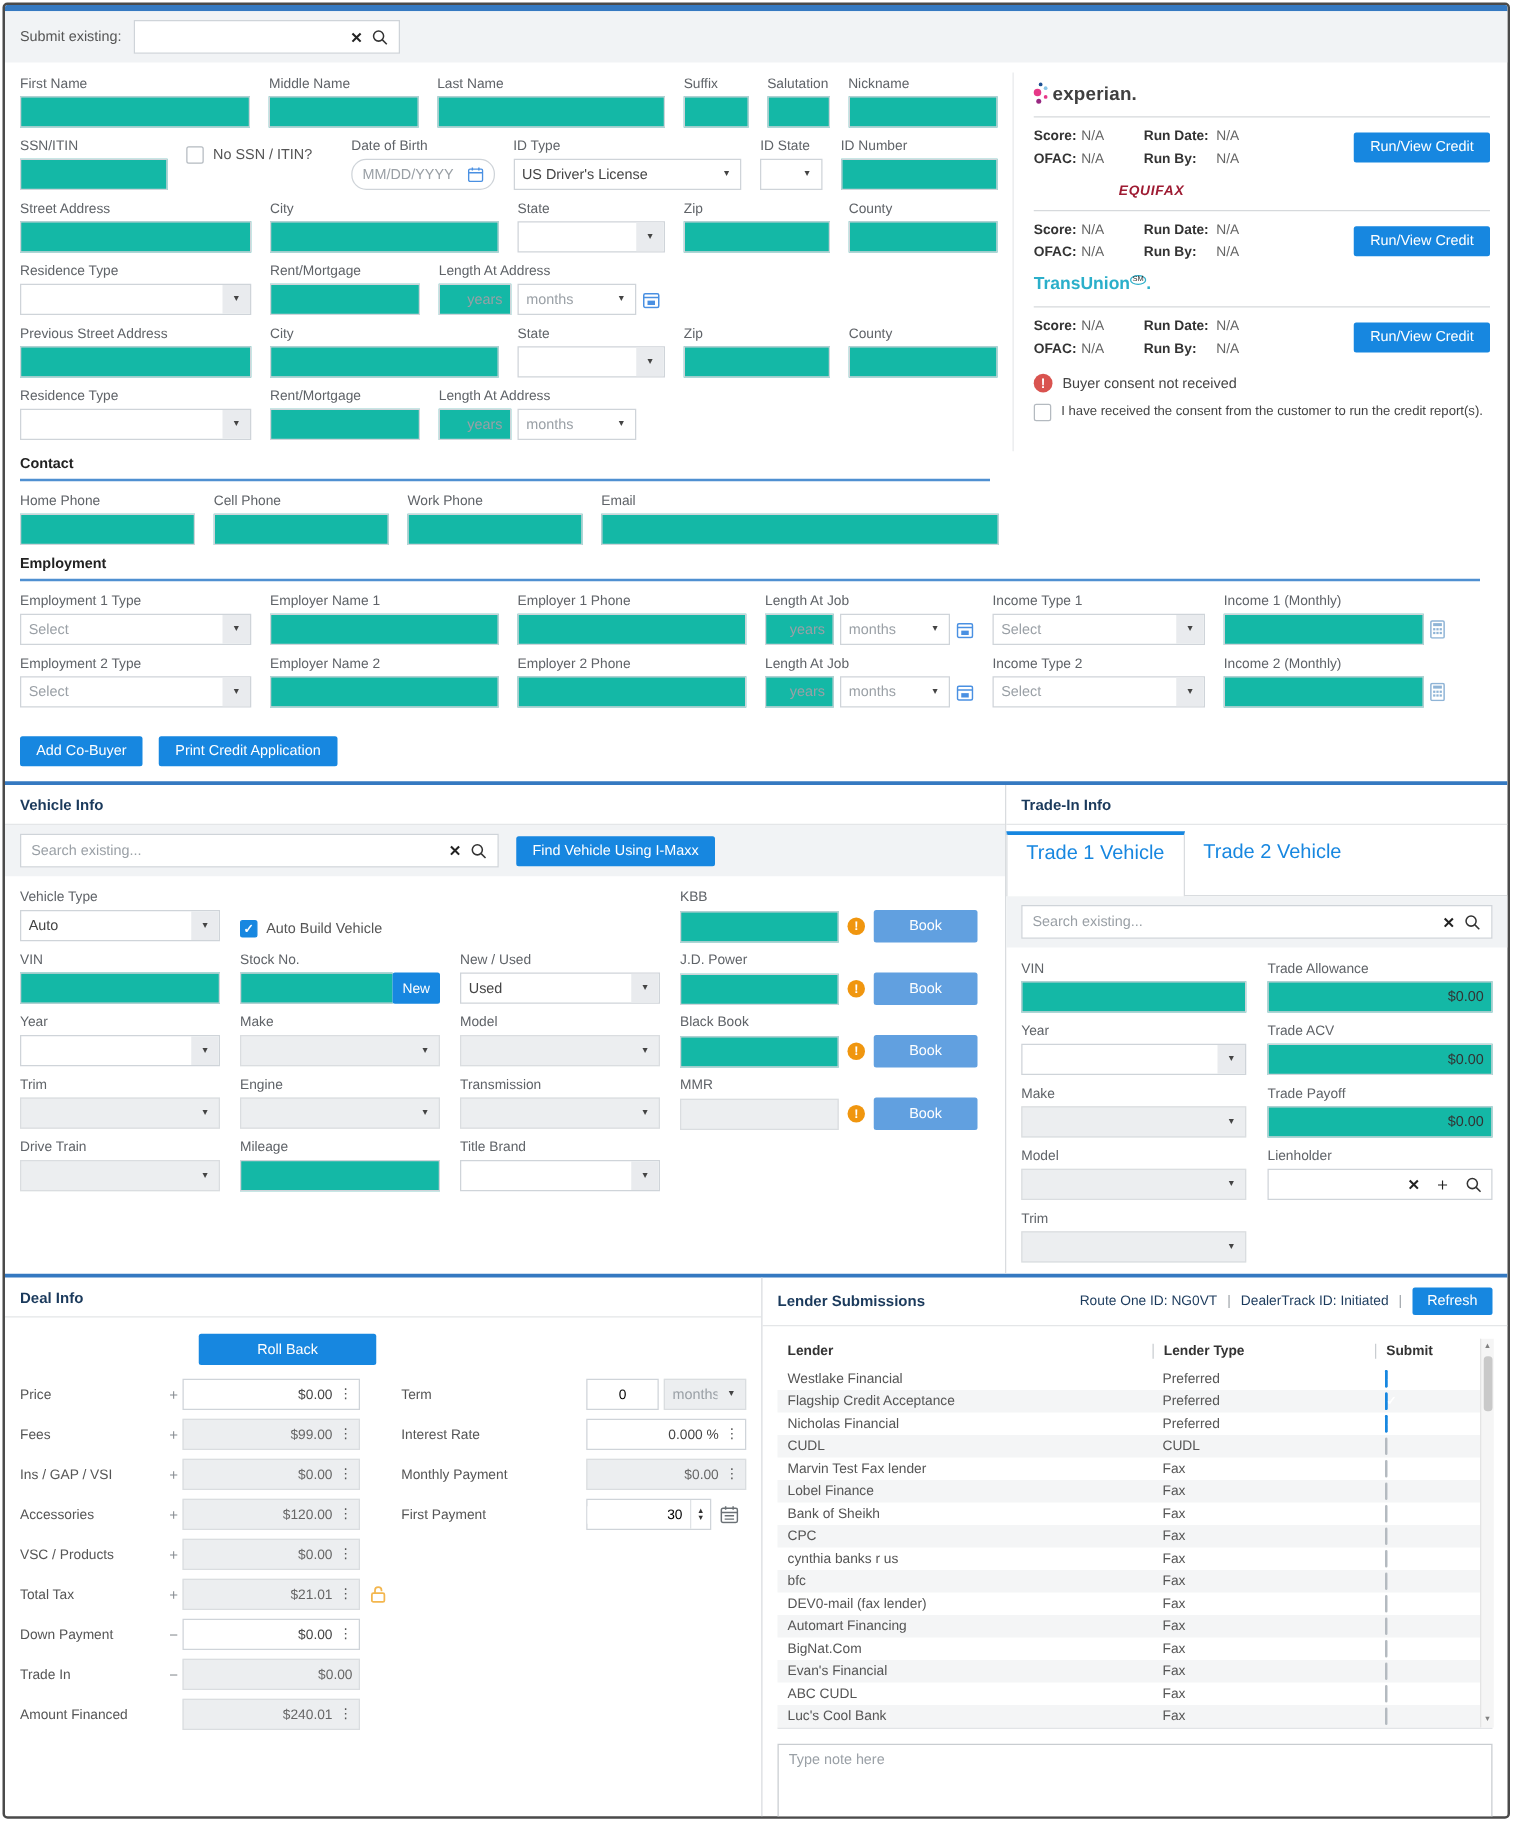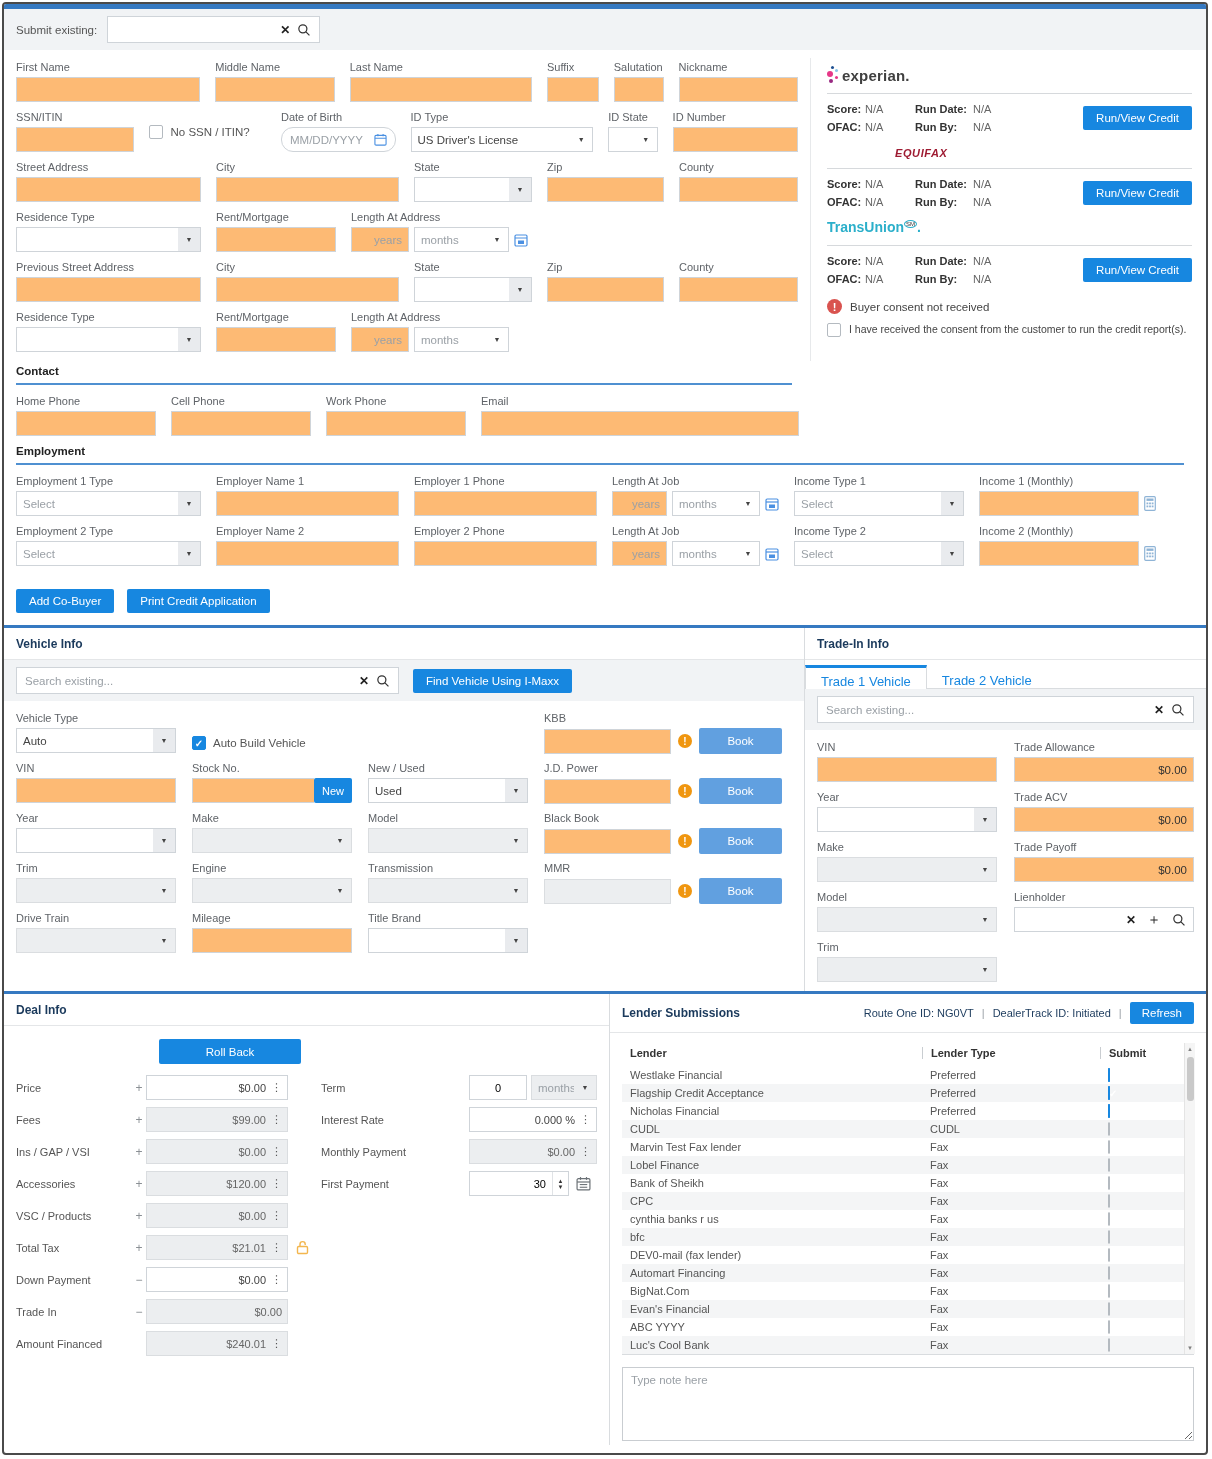--- a/index.html
+++ b/index.html
@@ -13,21 +13,21 @@
   .searchbox { background:#fff; border:1px solid #cfd4d9; height:27px; display:flex; align-items:center; padding-right:8px; }
   .searchbox input { border:none; outline:none; flex:1; min-width:0; padding:0 8px; font-size:11.5px; background:transparent; color:#333; }
   .searchbox input::placeholder, .inp::placeholder, textarea::placeholder { color:#9aa0a6; }
   .xicon { font-size:12px; color:#222; font-weight:bold; padding:0 7px; cursor:pointer; }
   .plusicon { font-size:14px; color:#222; cursor:pointer; padding:0 2px; }
   .magicon { display:flex; cursor:pointer; }
   
   .frow { display:flex; gap:15px; padding:0 12px; margin-bottom:9px; }
   .fld { display:flex; flex-direction:column; }
   .fld > label { font-size:11px; color:#5f6368; margin-bottom:4px; white-space:nowrap; }
-  .inp { height:25px; border:1px solid #cfd4d9; font-size:11.5px; padding:0 6px; outline:none; background:#fdba74; width:100%; color:#333; }
+  .inp { height:25px; border:1px solid #cfd4d9; font-size:11.5px; padding:0 6px; outline:none; background:#14b8a6; width:100%; color:#333; }
   .inp.dis { background:#eceef0; border-color:#dadde0; }
   .inp.money { text-align:right; }
   .sel { height:25px; border:1px solid #cfd4d9; background:#fff; display:flex; align-items:center; font-size:11.5px; cursor:pointer; }
   .sel .selv { flex:1; padding:0 6px; color:#444; white-space:nowrap; overflow:hidden; }
   .sel .selv.ph { color:#9aa0a6; }
   .sel .caret { width:22px; align-self:stretch; display:flex; align-items:center; justify-content:center; font-size:7px; color:#444; }
   .sel .caret.cbx { background:#e9ebee; }
   .sel.dis { background:#eceef0; border-color:#dadde0; }
   .hgroup { display:flex; align-items:center; gap:5px; }
   .w50{width:50px}.w52{width:52px}.w55{width:55px}.w58{width:58px}.w88{width:88px}.w95{width:95px}
@@ -76,21 +76,21 @@
   .vcol { display:flex; flex-direction:column; }
   .vf { margin-bottom:7px; height:43px; display:flex; flex-direction:column; }
   .vf > label { font-size:11px; color:#5f6368; margin-bottom:4px; white-space:nowrap; }
   .stockwrap { display:flex; }
   .stockwrap .inp { border-right:none; flex:1; }
   .btn-new { background:#1787e0; color:#fff; width:38px; height:25px; font-size:11px; }
   .book-line { display:flex; align-items:center; gap:7px; }
   .warn-icon { width:14px; height:14px; border-radius:50%; background:#f0960f; color:#fff; font-size:10px; font-weight:bold; display:flex; align-items:center; justify-content:center; flex:none; }
   
   .tabs { display:flex; border-bottom:1px solid #d9dcdf; padding:5px 0 0 0; }
-  .tab { font-size:13px; color:#1787e0; padding:8px 15px 0; cursor:pointer; }
+  .tab { font-size:16px; color:#1787e0; padding:8px 15px 25px; cursor:pointer; }
   .tab.active { border-top:3px solid #1787e0; border-left:1px solid #d9dcdf; border-right:1px solid #d9dcdf; margin-bottom:-1px; background:#fff; padding-top:6px; }
   .trade-grid { display:flex; gap:17px; padding:11px 12px 0; }
   .lienbox { height:25px; border:1px solid #cfd4d9; display:flex; align-items:center; justify-content:flex-end; gap:9px; padding:0 7px; background:#fff; }
   
   .bottom { display:flex; border-top:3px solid #3579c1; flex:1; }
   .deal { width:605px; }
   .lenders { flex:1; border-left:1px solid #d9dcdf; display:flex; flex-direction:column; }
   .rollback-row { padding-left:155px; margin-bottom:11px; }
   .btn-rollback { width:142px; height:25px; background:#1787e0; color:#fff; }
   .drow { display:flex; align-items:center; margin-bottom:7px; height:25px; }
@@ -179,21 +179,21 @@
               <label>Nickname</label>
               <input class="inp" style="">
             </div>
         </div>
 
         <div class="frow">
           <div class="fld w120">
               <label>SSN/ITIN</label>
               <input class="inp" style="">
             </div>
-          <div class="fld" style="width:118px; justify-content:center;">
+          <div class="fld" style="width:118px; justify-content:flex-start;">
             <div class="cbrow" style="height:25px;">
               <span class="cb"></span>
               <span>No SSN / ITIN?</span>
             </div>
           </div>
           <div class="fld w116">
             <label>Date of Birth</label>
             <div class="searchbox" style="height:25px;border-radius:12px;">
               <input style="width: 80px;" placeholder="MM/DD/YYYY">
               <span class="magicon">
@@ -1009,21 +1009,21 @@
               <span class="lc1">BigNat.Com</span>
               <span class="lc2">Fax</span>
               <span class="lc3"><span class="cb"></span></span>
             </div>
           <div class="lrow">
               <span class="lc1">Evan's Financial</span>
               <span class="lc2">Fax</span>
               <span class="lc3"><span class="cb"></span></span>
             </div>
           <div class="lrow">
-              <span class="lc1">ABC YYYY</span>
+              <span class="lc1">ABC CUDL</span>
               <span class="lc2">Fax</span>
               <span class="lc3"><span class="cb"></span></span>
             </div>
           <div class="lrow">
               <span class="lc1">Luc's Cool Bank</span>
               <span class="lc2">Fax</span>
               <span class="lc3"><span class="cb"></span></span>
             </div>
         </div>
         <div class="sbar">

